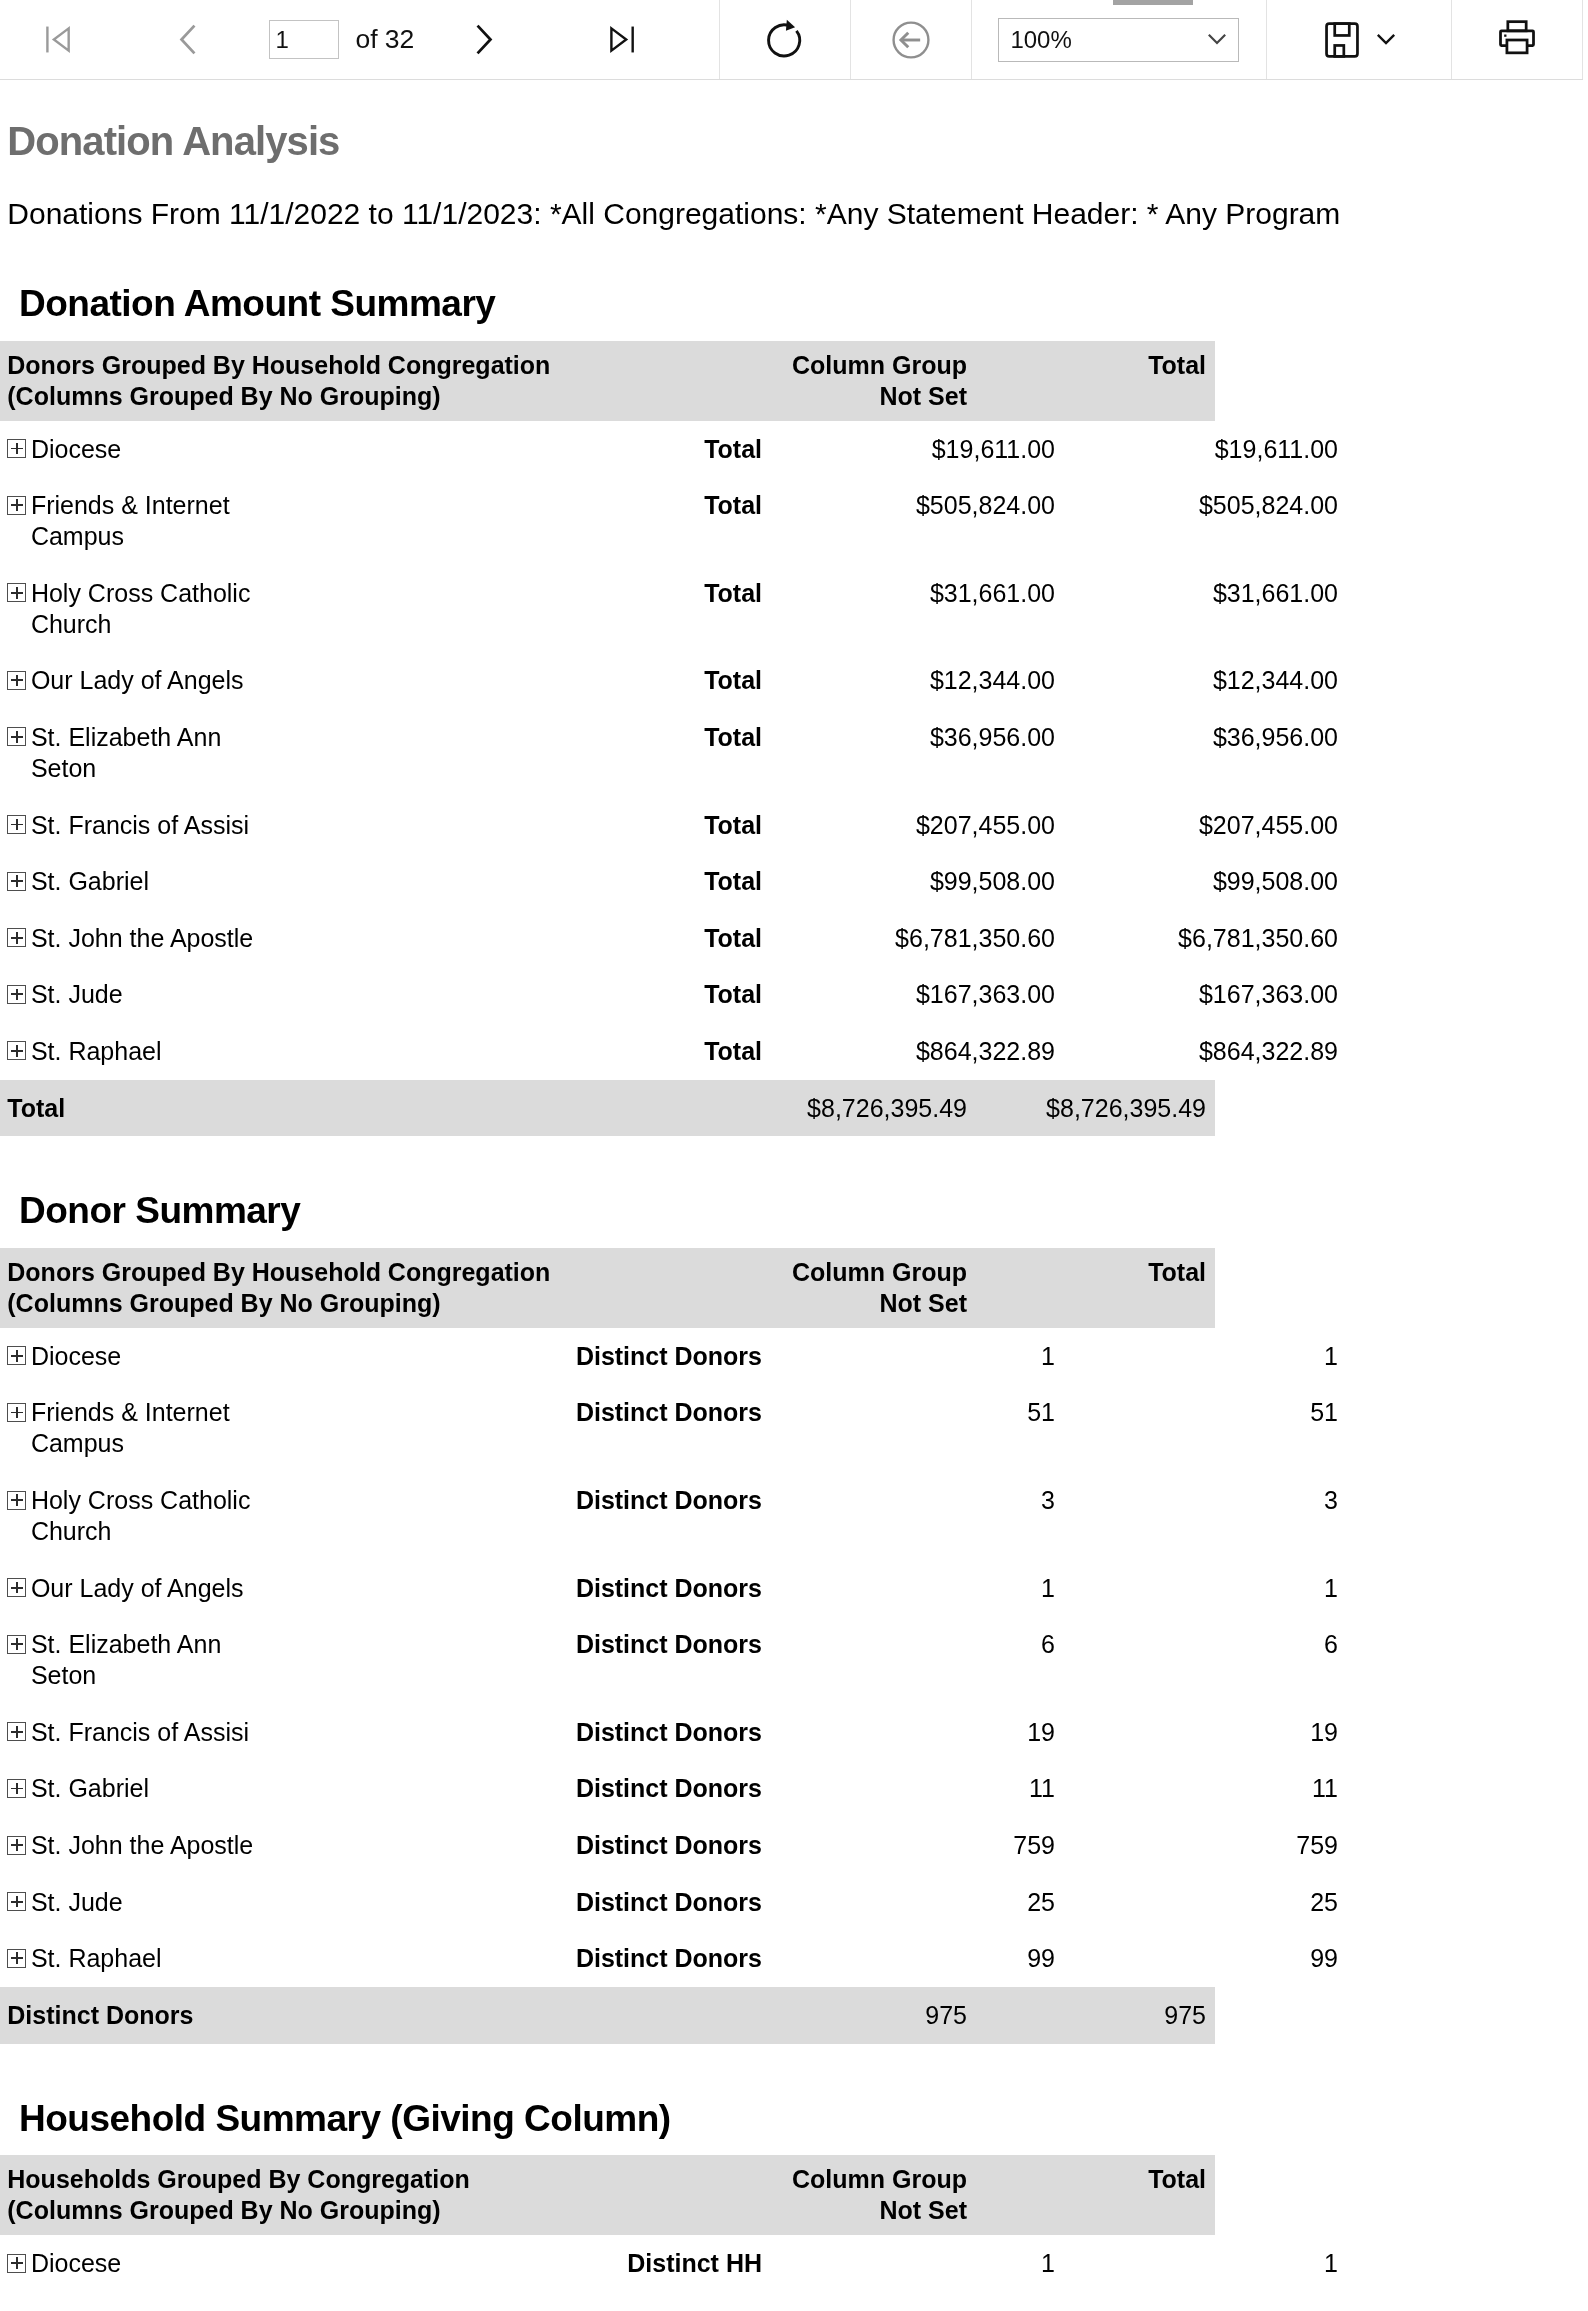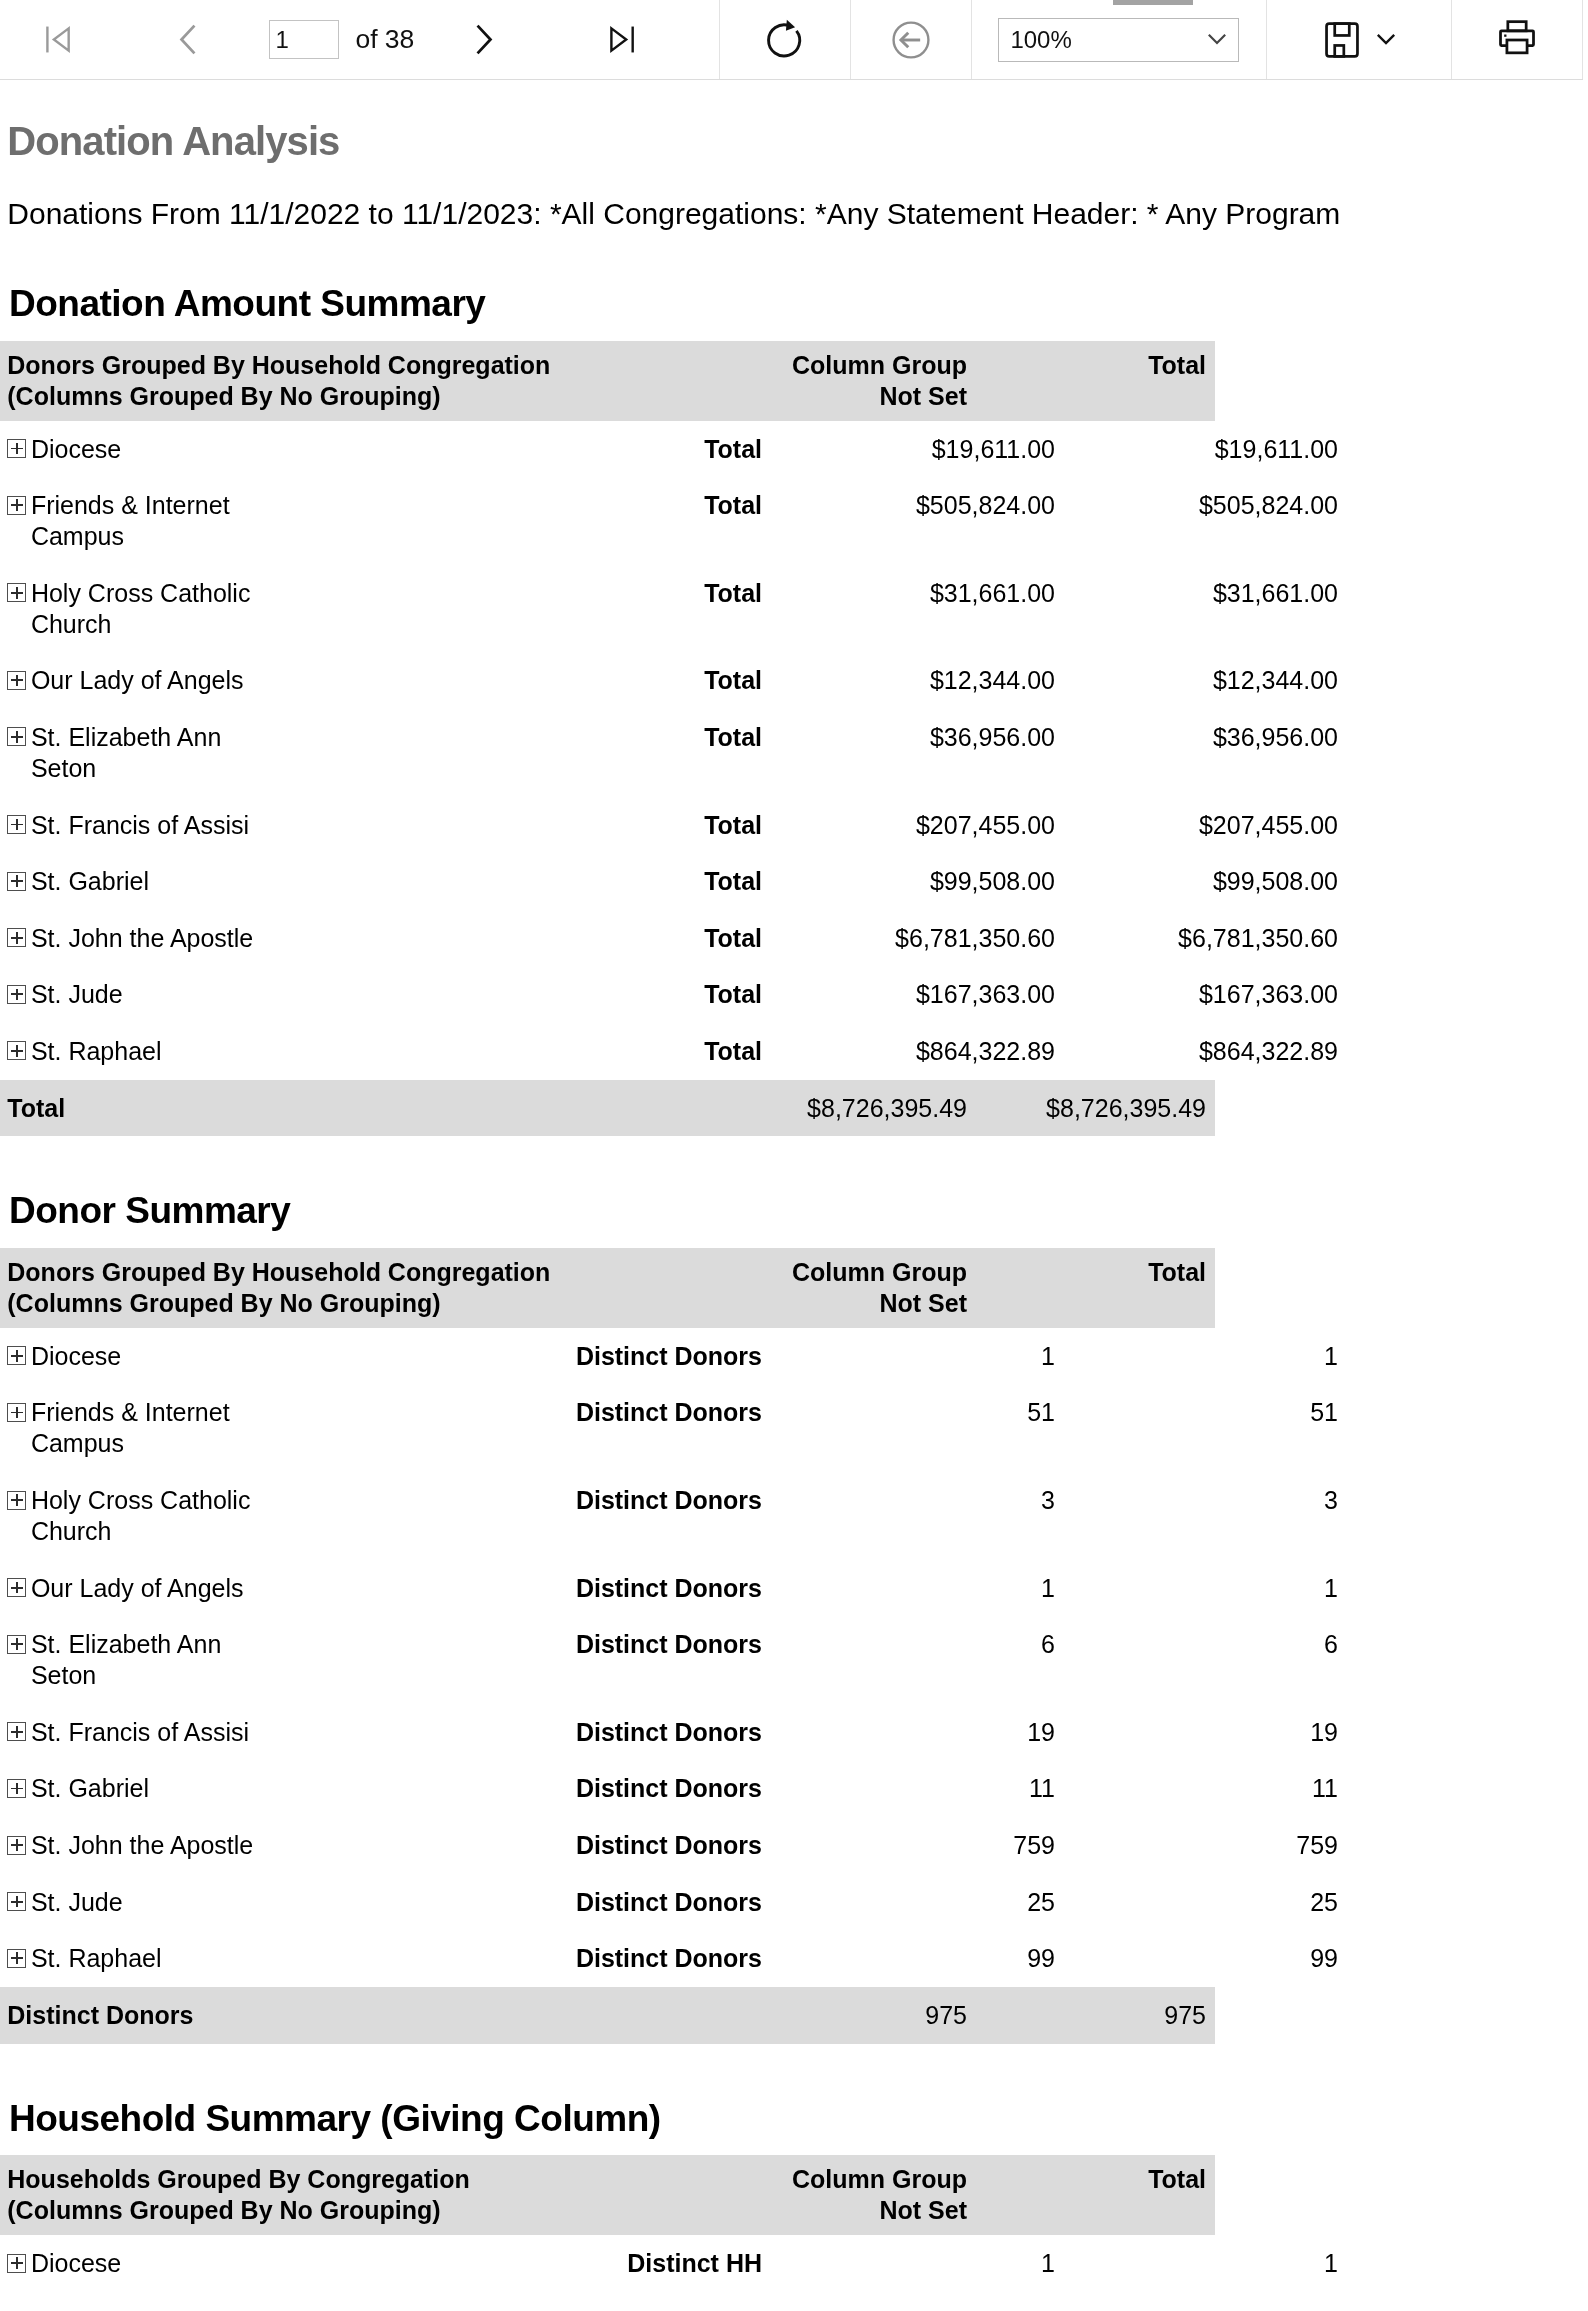--- a/index.html
+++ b/index.html
@@ -21,21 +21,21 @@
   .tb-zoom{width:294px;justify-content:center;}
   .zoom-select{width:217px;height:42px;border:1.8px solid #b9b9b9;display:flex;align-items:center;justify-content:space-between;
     padding:0 11px;font-size:24px;color:#111;cursor:pointer;background:#fff;}
   .tb-save{width:185px;justify-content:center;}
   .tb-print{width:130px;justify-content:center;}
   .save-wrap{display:flex;align-items:center;gap:14.6px;}
   
   .content{padding:0;}
   h1.rpt-title{font-size:40px;line-height:53px;font-weight:700;color:#6e6e6e;margin:35px 0 0;padding-left:7.3px;letter-spacing:-0.9px;}
   .rpt-subtitle{font-size:30px;line-height:30px;margin:31px 0 0;padding-left:7.3px;color:#000;}
-  h2.sec-head{font-size:37px;line-height:44px;font-weight:700;color:#000;margin:53px 0 14.6px;padding-left:9px;letter-spacing:-0.5px;}
+  h2.sec-head{font-size:37px;line-height:44px;font-weight:700;color:#000;margin:53px 0 14.6px;padding-left:19px;letter-spacing:-0.5px;}
   .rtable{width:1215px;}
   .thead{display:grid;grid-template-columns:718px 249px 239px;background:#dbdbdb;padding:9.1px 9.1px 9.1px 0;box-sizing:border-box;width:1215px;}
   .thead .h{font-weight:700;font-size:25px;line-height:31px;}
   .h-left{padding-left:7.3px;text-align:left;}
   .h-col,.h-total{text-align:right;}
   .trow{display:grid;grid-template-columns:278px 440px 249px 239px;padding:12.8px 9.1px 12.8px 0;box-sizing:border-box;width:1215px;gap:44px;}
   .trow .c{font-size:25px;line-height:31px;}
   .c.name{display:flex;align-items:flex-start;padding-left:7.3px;}
   .c.lbl{font-weight:700;text-align:right;}
   .c.val,.c.tot{text-align:right;}
@@ -64,21 +64,21 @@
       </span>
     </button>
     <button class="tb-btn ic-prev">
       <span>
         <svg width="24" height="37" viewBox="0 0 26 40" fill="none" stroke="#9a9a9a" stroke-width="3">
           <path d="M20 5 L6 20 L20 35"></path>
         </svg>
       </span>
     </button>
     <input class="page-input" type="text" value="1" style="">
-    <span class="of-label">of 38</span>
+    <span class="of-label">of 32</span>
     <button class="tb-btn ic-next">
       <span>
         <svg width="24" height="37" viewBox="0 0 26 40" fill="none" stroke="#111" stroke-width="3">
           <path d="M6 5 L20 20 L6 35"></path>
         </svg>
       </span>
     </button>
     <button class="tb-btn ic-last">
       <span>
         <svg width="37" height="37" viewBox="0 0 40 40" fill="none" stroke="#111" stroke-width="2.6">

